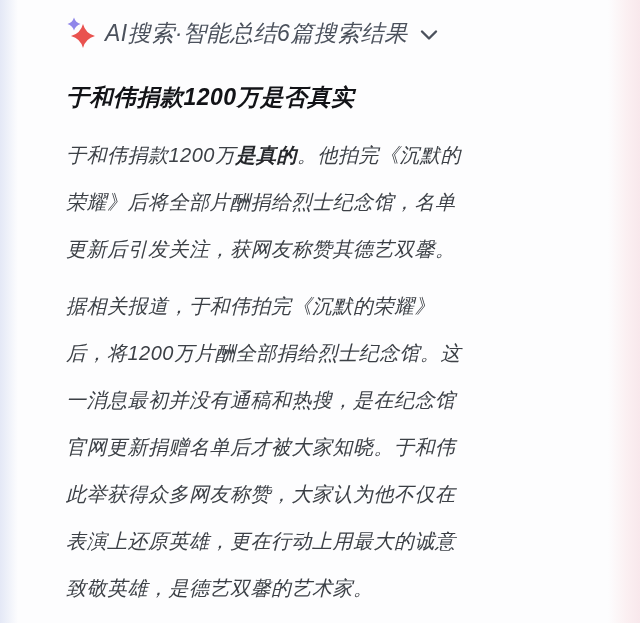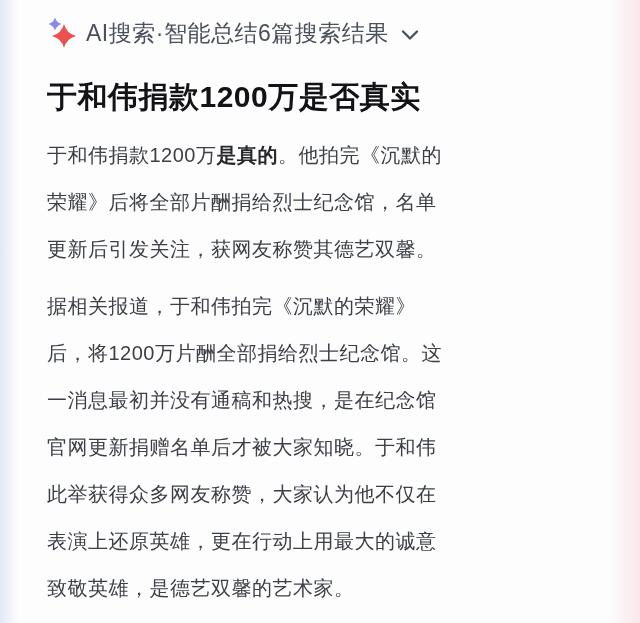--- a/index.html
+++ b/index.html
@@ -12,21 +12,22 @@
     font-family: "Liberation Sans", "DejaVu Sans", sans-serif;
     background: linear-gradient(90deg,
       #e4e8f6 0px, #edf0f9 7px, #fdfdfe 18px,
       #fdfdfe 608px, #fbf0f2 626px, #f8e8ec 640px);
     overflow: hidden;
   }
   .card {
     box-sizing: border-box;
     width: 640px;
     height: 458px;
-    padding: 16px 36px 0 47px;
+    padding: 16px 36px 0 66px;
+    font-style: italic;
   }
   .ai-header {
     display: flex;
     align-items: center;
     gap: 9px;
     height: 34px;
     cursor: pointer;
   }
   .ai-header .sparkle {
     display: inline-flex;
@@ -41,21 +42,21 @@
     white-space: nowrap;
   }
   .ai-header .chevron {
     display: inline-flex;
     margin-left: 2px;
     margin-top: 4px;
     flex: 0 0 auto;
   }
   h1.title {
     margin: 24px 0 0 0;
-    font-size: 30px;
+    font-size: 23px;
     line-height: 46px;
     font-weight: 700;
     color: #121317;
     letter-spacing: 0.5px;
   }
   .para {
     margin: 12px 0 0 0;
     font-size: 20px;
     line-height: 47px;
     color: #3c4046;

